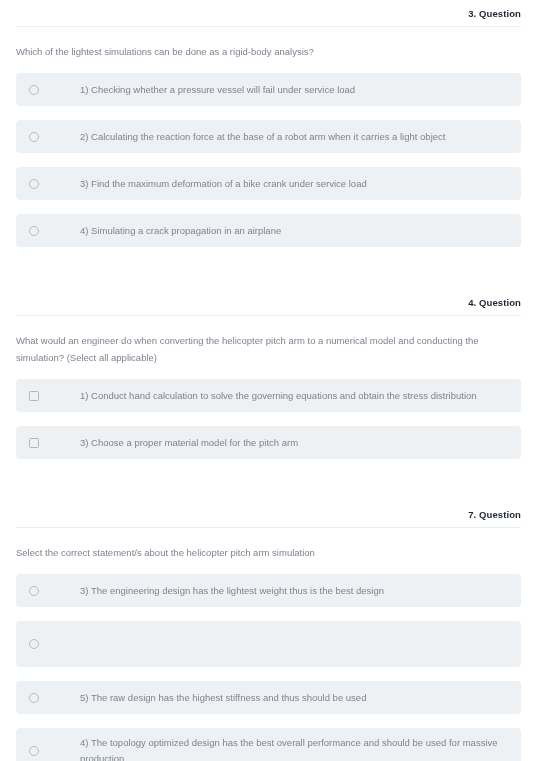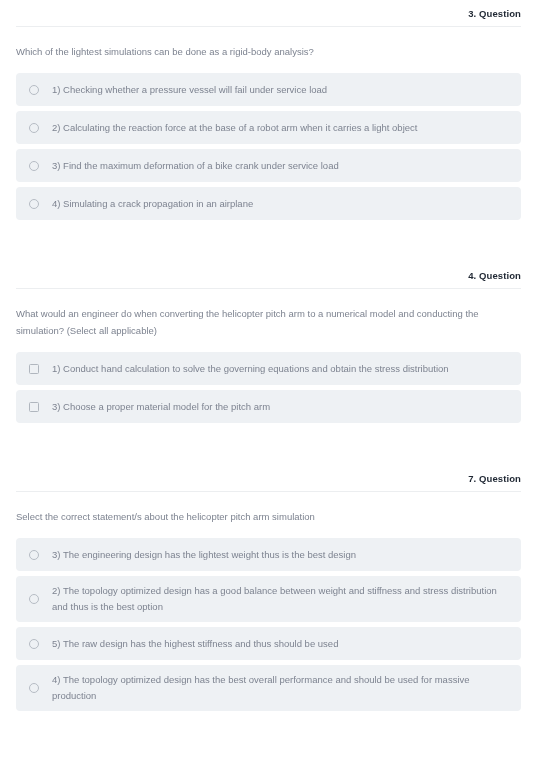--- a/index.html
+++ b/index.html
@@ -51,22 +51,23 @@
   .options {
     display: block;
   }
   .option {
     background: #eef1f4;
     border-radius: 4px;
     display: flex;
     align-items: center;
     min-height: 33px;
     padding: 7px 10px 7px 0;
-    margin-bottom: 5px;
+    margin-bottom: 14px;
     box-sizing: border-box;
+    gap: 28px;
   }
   .option.two-line {
     min-height: 46px;
   }
   .control {
     flex: 0 0 auto;
     width: 36px;
     display: flex;
     align-items: center;
     justify-content: center;
@@ -159,21 +160,20 @@
       <div class="option">
         <span class="control">
             <span class="radio-mark"></span>
           </span>
         <span class="option-label">3) The engineering design has the lightest weight thus is the best design</span>
       </div>
       <div class="option two-line">
         <span class="control">
             <span class="radio-mark"></span>
           </span>
-        <span class="option-label">2) The topology optimized design has a good balance between weight and stiffness and stress distribution and thus is the best option</span>
       </div>
       <div class="option">
         <span class="control">
             <span class="radio-mark"></span>
           </span>
         <span class="option-label">5) The raw design has the highest stiffness and thus should be used</span>
       </div>
       <div class="option two-line">
         <span class="control">
             <span class="radio-mark"></span>

